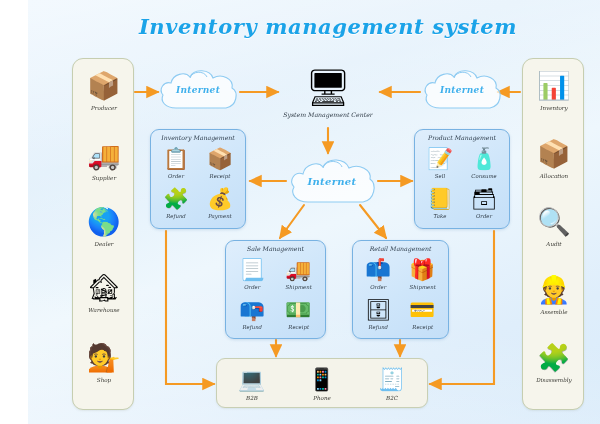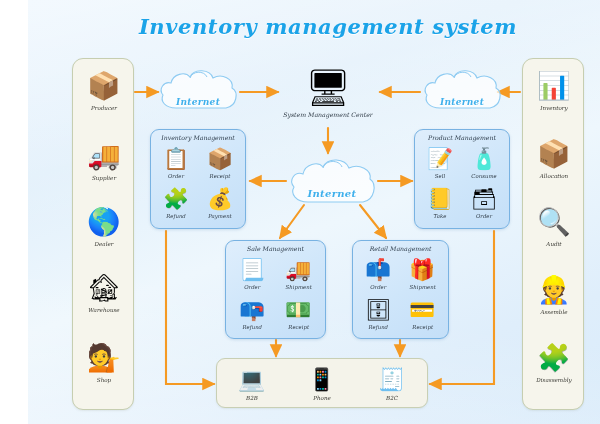--- a/index.html
+++ b/index.html
@@ -176,21 +176,21 @@
     font-style: italic;
     font-size: 6.2px;
     color: #2f3b46;
     margin-top: -3px;
   }
 
   
   .cloud-node { position: absolute; }
   .cloud-label {
     position: absolute;
-    left: 0; top: 12px;
+    left: 0; top: 0;
     width: 100%; height: 100%;
     display: flex;
     align-items: center;
     justify-content: center;
     font-family: "DejaVu Serif", serif;
     font-style: italic;
     font-weight: bold;
     font-size: 9px;
     color: #3fb0ec;
     letter-spacing: 0.3px;

